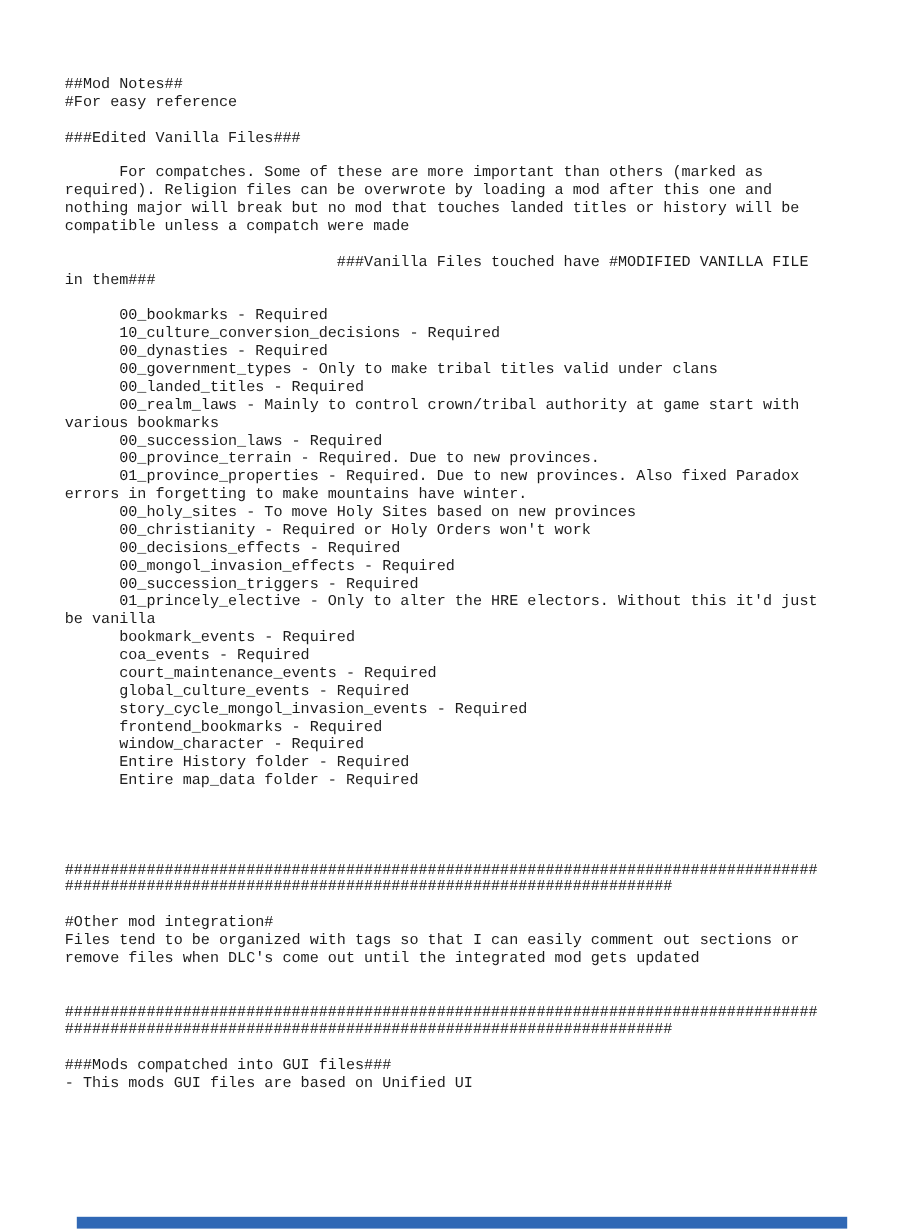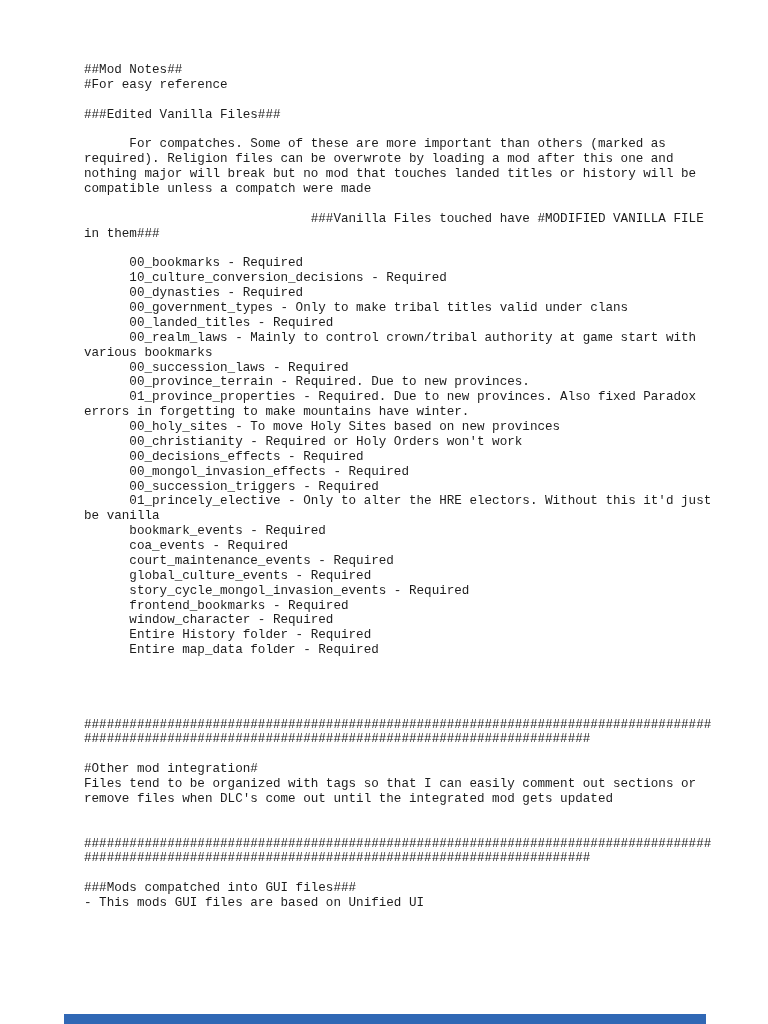--- a/index.html
+++ b/index.html
@@ -11,21 +11,21 @@
     overflow: hidden;
   }
   .page {
     position: relative;
     width: 768px;
     height: 1024px;
     background: #ffffff;
   }
   pre.doc-text {
     position: absolute;
-    left: 84px;
+    left: 54px;
     top: 63px;
     margin: 0;
     padding: 0;
     font-family: "Liberation Mono", "DejaVu Sans Mono", monospace;
     font-size: 12.6px;
     line-height: 14.88px;
     color: #1c1c1c;
     white-space: pre;
     letter-spacing: 0;
   }

